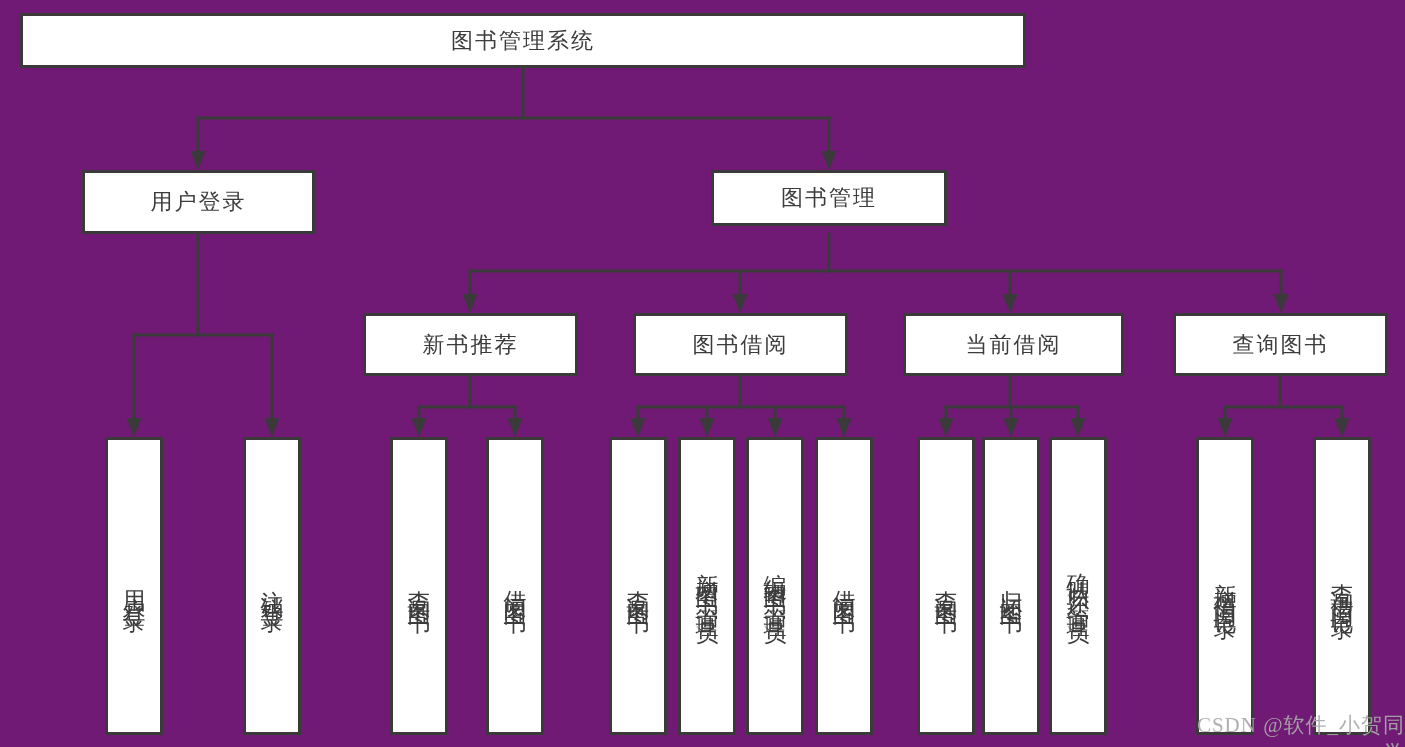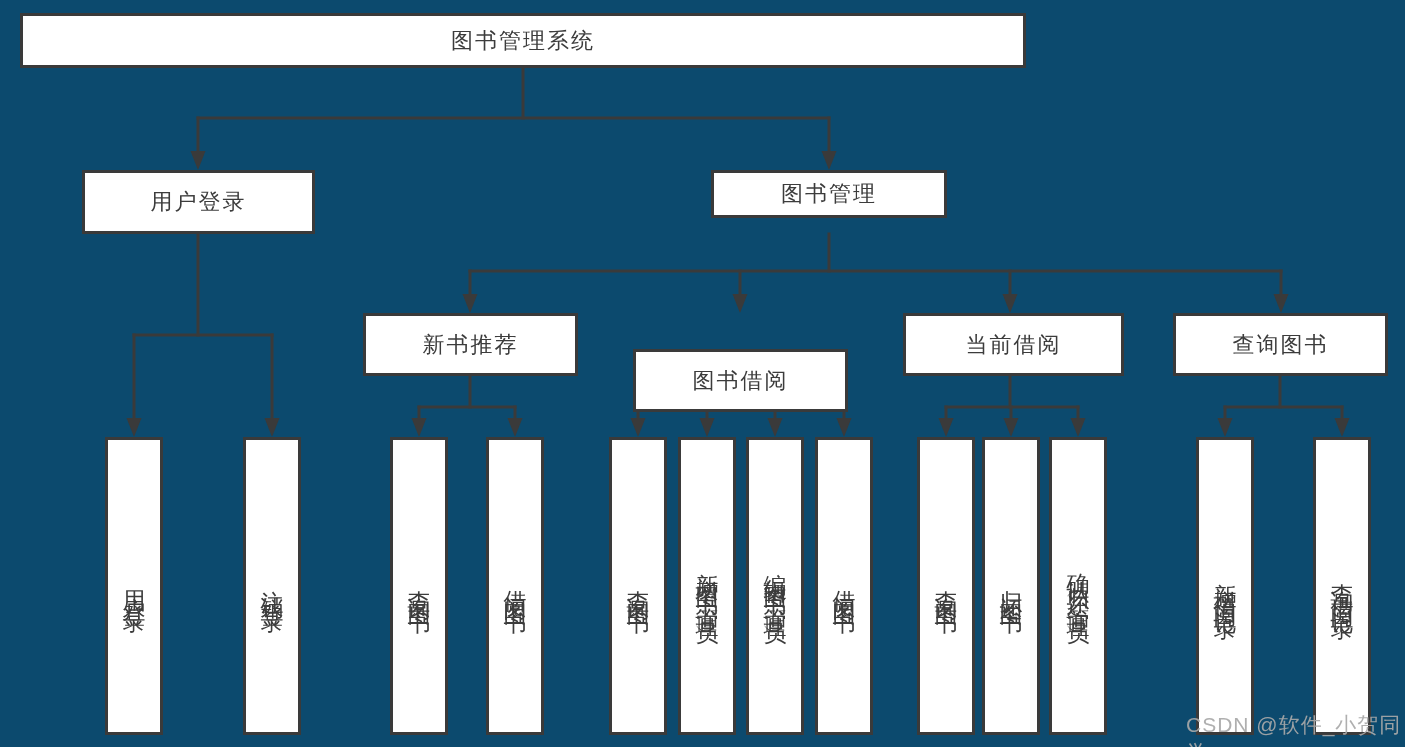--- a/index.html
+++ b/index.html
@@ -1,18 +1,18 @@
 <!DOCTYPE html>
 <html><head>
 <meta charset="utf-8">
 <style>
   html,body{margin:0;padding:0;background:#ffffff;}
   .canvas{
-    position:relative;width:1405px;height:747px;background:#0c4a6e;
-    font-family:Liberation Sans, sans-serif;overflow:hidden;
+    position:relative;width:1405px;height:747px;background:#701a75;
+    font-family:Liberation Serif, serif;overflow:hidden;text-align:right;
   }
   .connectors{position:absolute;left:0;top:0;z-index:1;pointer-events:none;}
   .node{
     position:absolute;box-sizing:border-box;border:3px solid #3a3a3a;background:#ffffff;
     display:flex;align-items:center;justify-content:center;
     color:#3c3c3c;font-size:22px;letter-spacing:2px;z-index:2;white-space:nowrap;
   }
   .leaf .vtext{
     writing-mode:vertical-rl;text-orientation:mixed;
     font-size:23px;letter-spacing:7px;line-height:1;white-space:nowrap;
@@ -82,28 +82,28 @@
       <polygon points="1334.5,418 1349.5,418 1342,437" fill="#3a3a3a"></polygon>
     </svg>
 
   <div class="node" style="left:20px;top:13px;width:1006px;height:55px;">
     <span>图书管理系统</span>
   </div>
 
   <div class="node" style="left:82px;top:170px;width:233px;height:64px;">
     <span>用户登录</span>
   </div>
-  <div class="node" style="left:711px;top:170px;width:236px;height:48px;">
+  <div class="node" style="left:711px;top:170px;width:236px;height:56px;">
     <span>图书管理</span>
   </div>
 
   <div class="node" style="left:363px;top:313px;width:215px;height:63px;">
     <span>新书推荐</span>
   </div>
-  <div class="node" style="left:633px;top:313px;width:215px;height:63px;margin-top:36px;">
+  <div class="node" style="left:633px;top:313px;width:215px;height:63px;">
     <span>图书借阅</span>
   </div>
   <div class="node" style="left:903px;top:313px;width:221px;height:63px;">
     <span>当前借阅</span>
   </div>
   <div class="node" style="left:1173px;top:313px;width:215px;height:63px;">
     <span>查询图书</span>
   </div>
 
   <div class="node leaf" style="left:105px;top:437px;width:58px;height:298px;">

